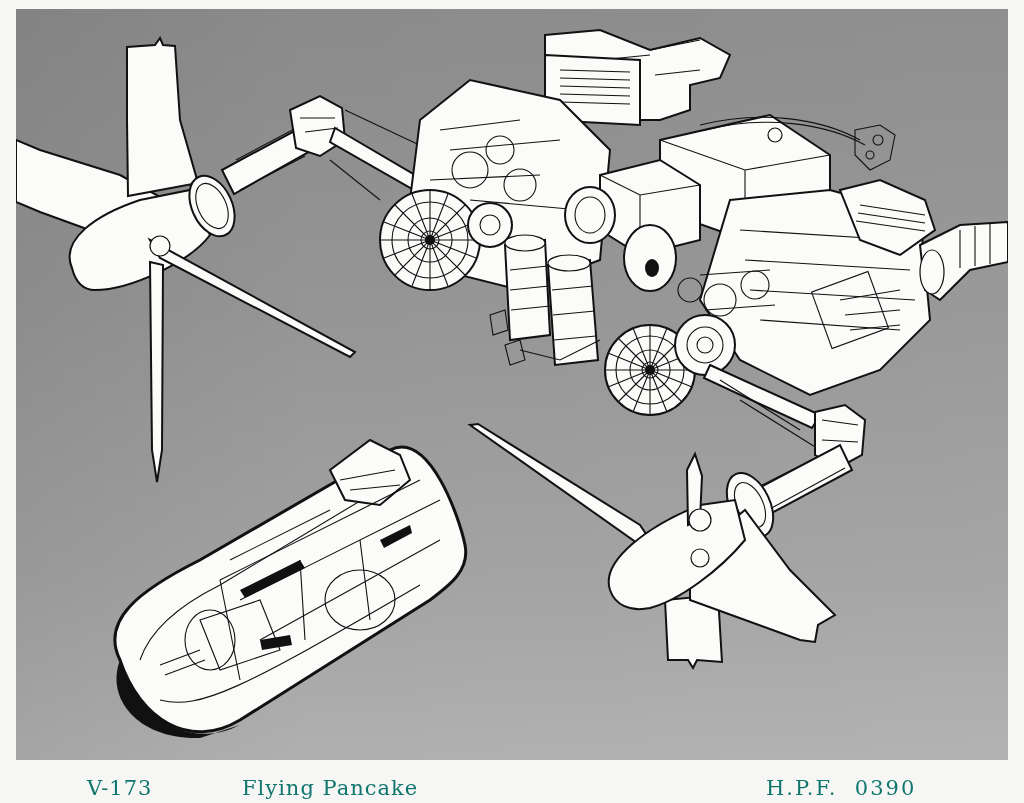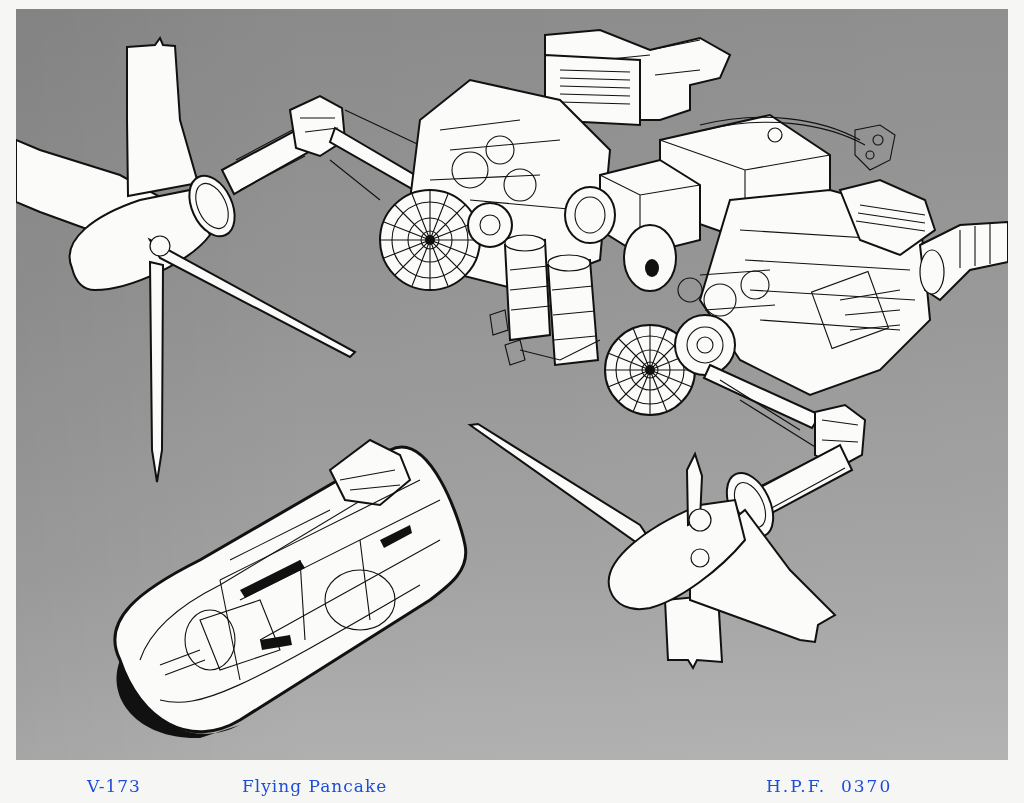--- a/index.html
+++ b/index.html
@@ -13,21 +13,21 @@
     position: absolute; left: 16px; top: 9px; width: 992px; height: 751px;
     background: linear-gradient(180deg, #8b8b8b 0%, #959595 40%, #a2a2a2 75%, #b0b0b0 100%);
     overflow: hidden;
   }
   .panel::before {
     content: ""; position: absolute; inset: 0;
     background: linear-gradient(90deg, rgba(0,0,0,0.06) 0%, rgba(0,0,0,0) 30%, rgba(255,255,255,0.04) 100%);
   }
   .panel svg { position: absolute; left: 0; top: 0; }
   .caption {
-    position: absolute; top: 776px; font-size: 17px; color: #1d4ed8; letter-spacing: 1px;
+    position: absolute; top: 776px; font-size: 21px; color: #0f766e; letter-spacing: 1px;
   }
   .cap-id { left: 87px; }
   .cap-title { left: 242px; }
   .cap-ref { left: 766px; letter-spacing: 2px; }
 </style>
 </head>
 <body>
 
 <div class="panel">
   <svg width="992" height="751" viewBox="16 9 992 751">
@@ -212,13 +212,13 @@
       </g>
       <path class="dk" d="M240,590 L300,560 L305,568 L245,598 Z"></path>
       <path class="dk" d="M380,540 L410,525 L412,533 L384,548 Z"></path>
       <path class="dk" d="M260,640 L290,635 L292,645 L262,650 Z"></path>
     </g>
   </svg>
 </div>
 
 <div class="caption cap-id">V-173</div>
 <div class="caption cap-title">Flying Pancake</div>
-<div class="caption cap-ref" style="white-space:pre">H.P.F.  0370</div>
+<div class="caption cap-ref" style="white-space:pre">H.P.F.  0390</div>
 
 </body></html>

